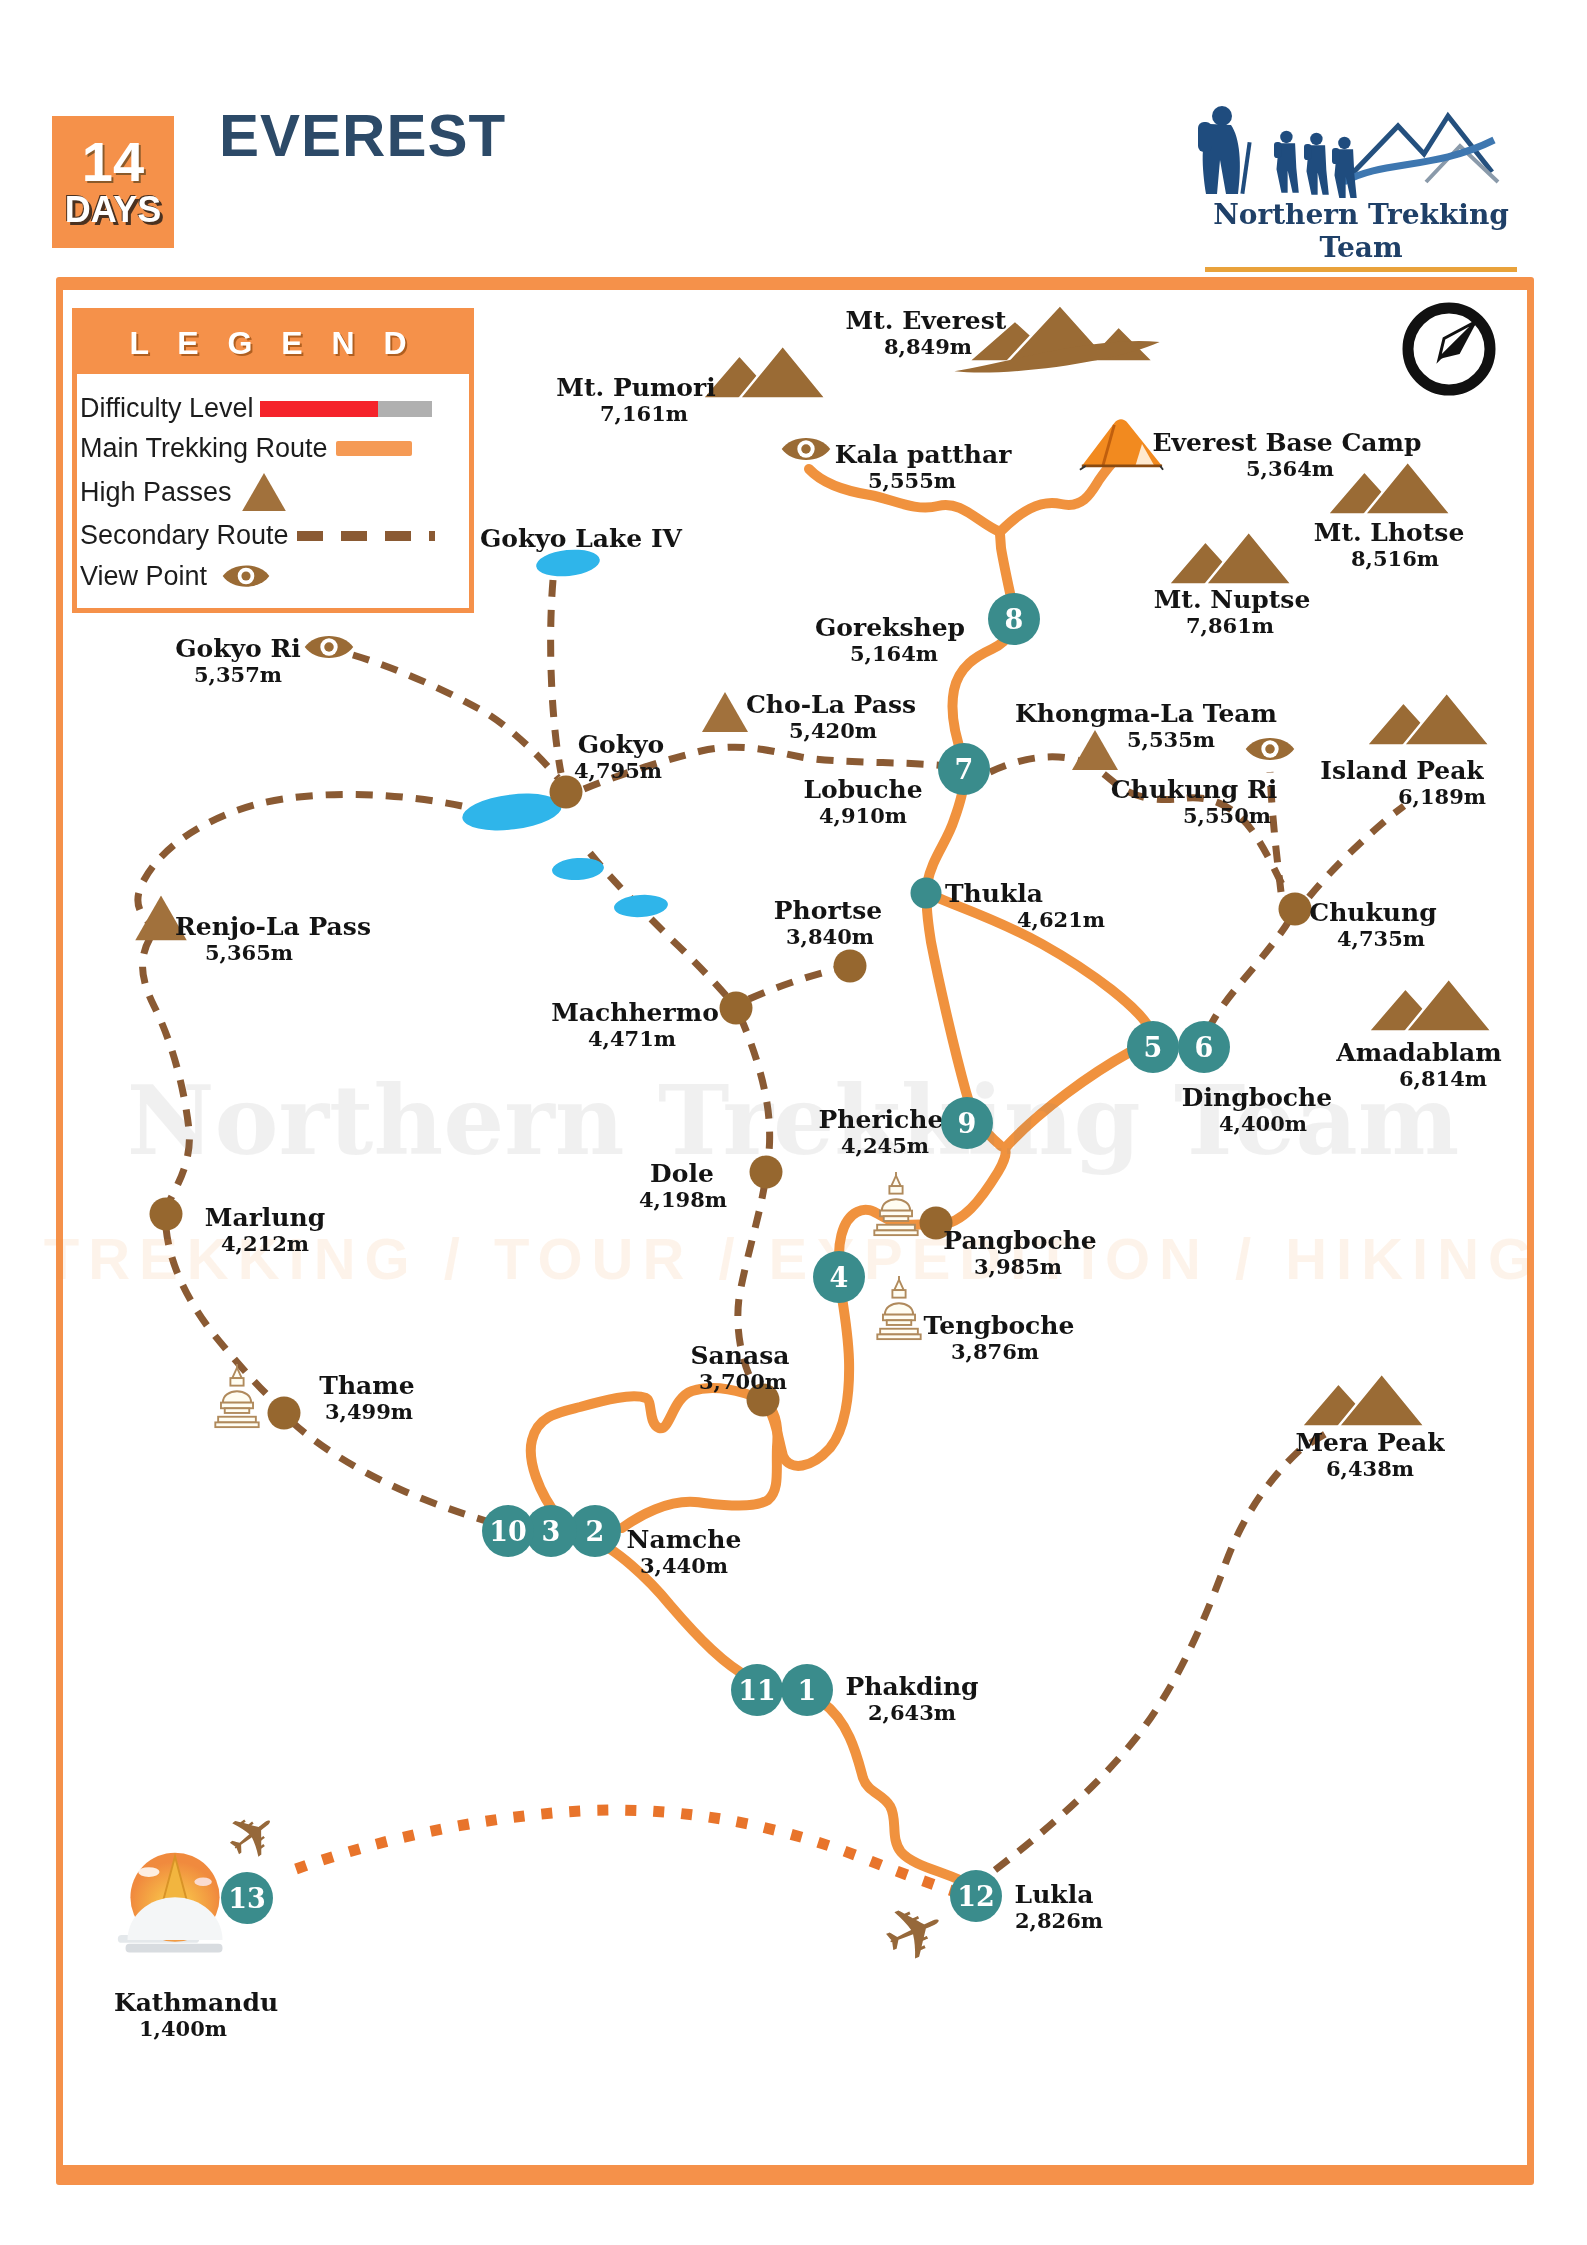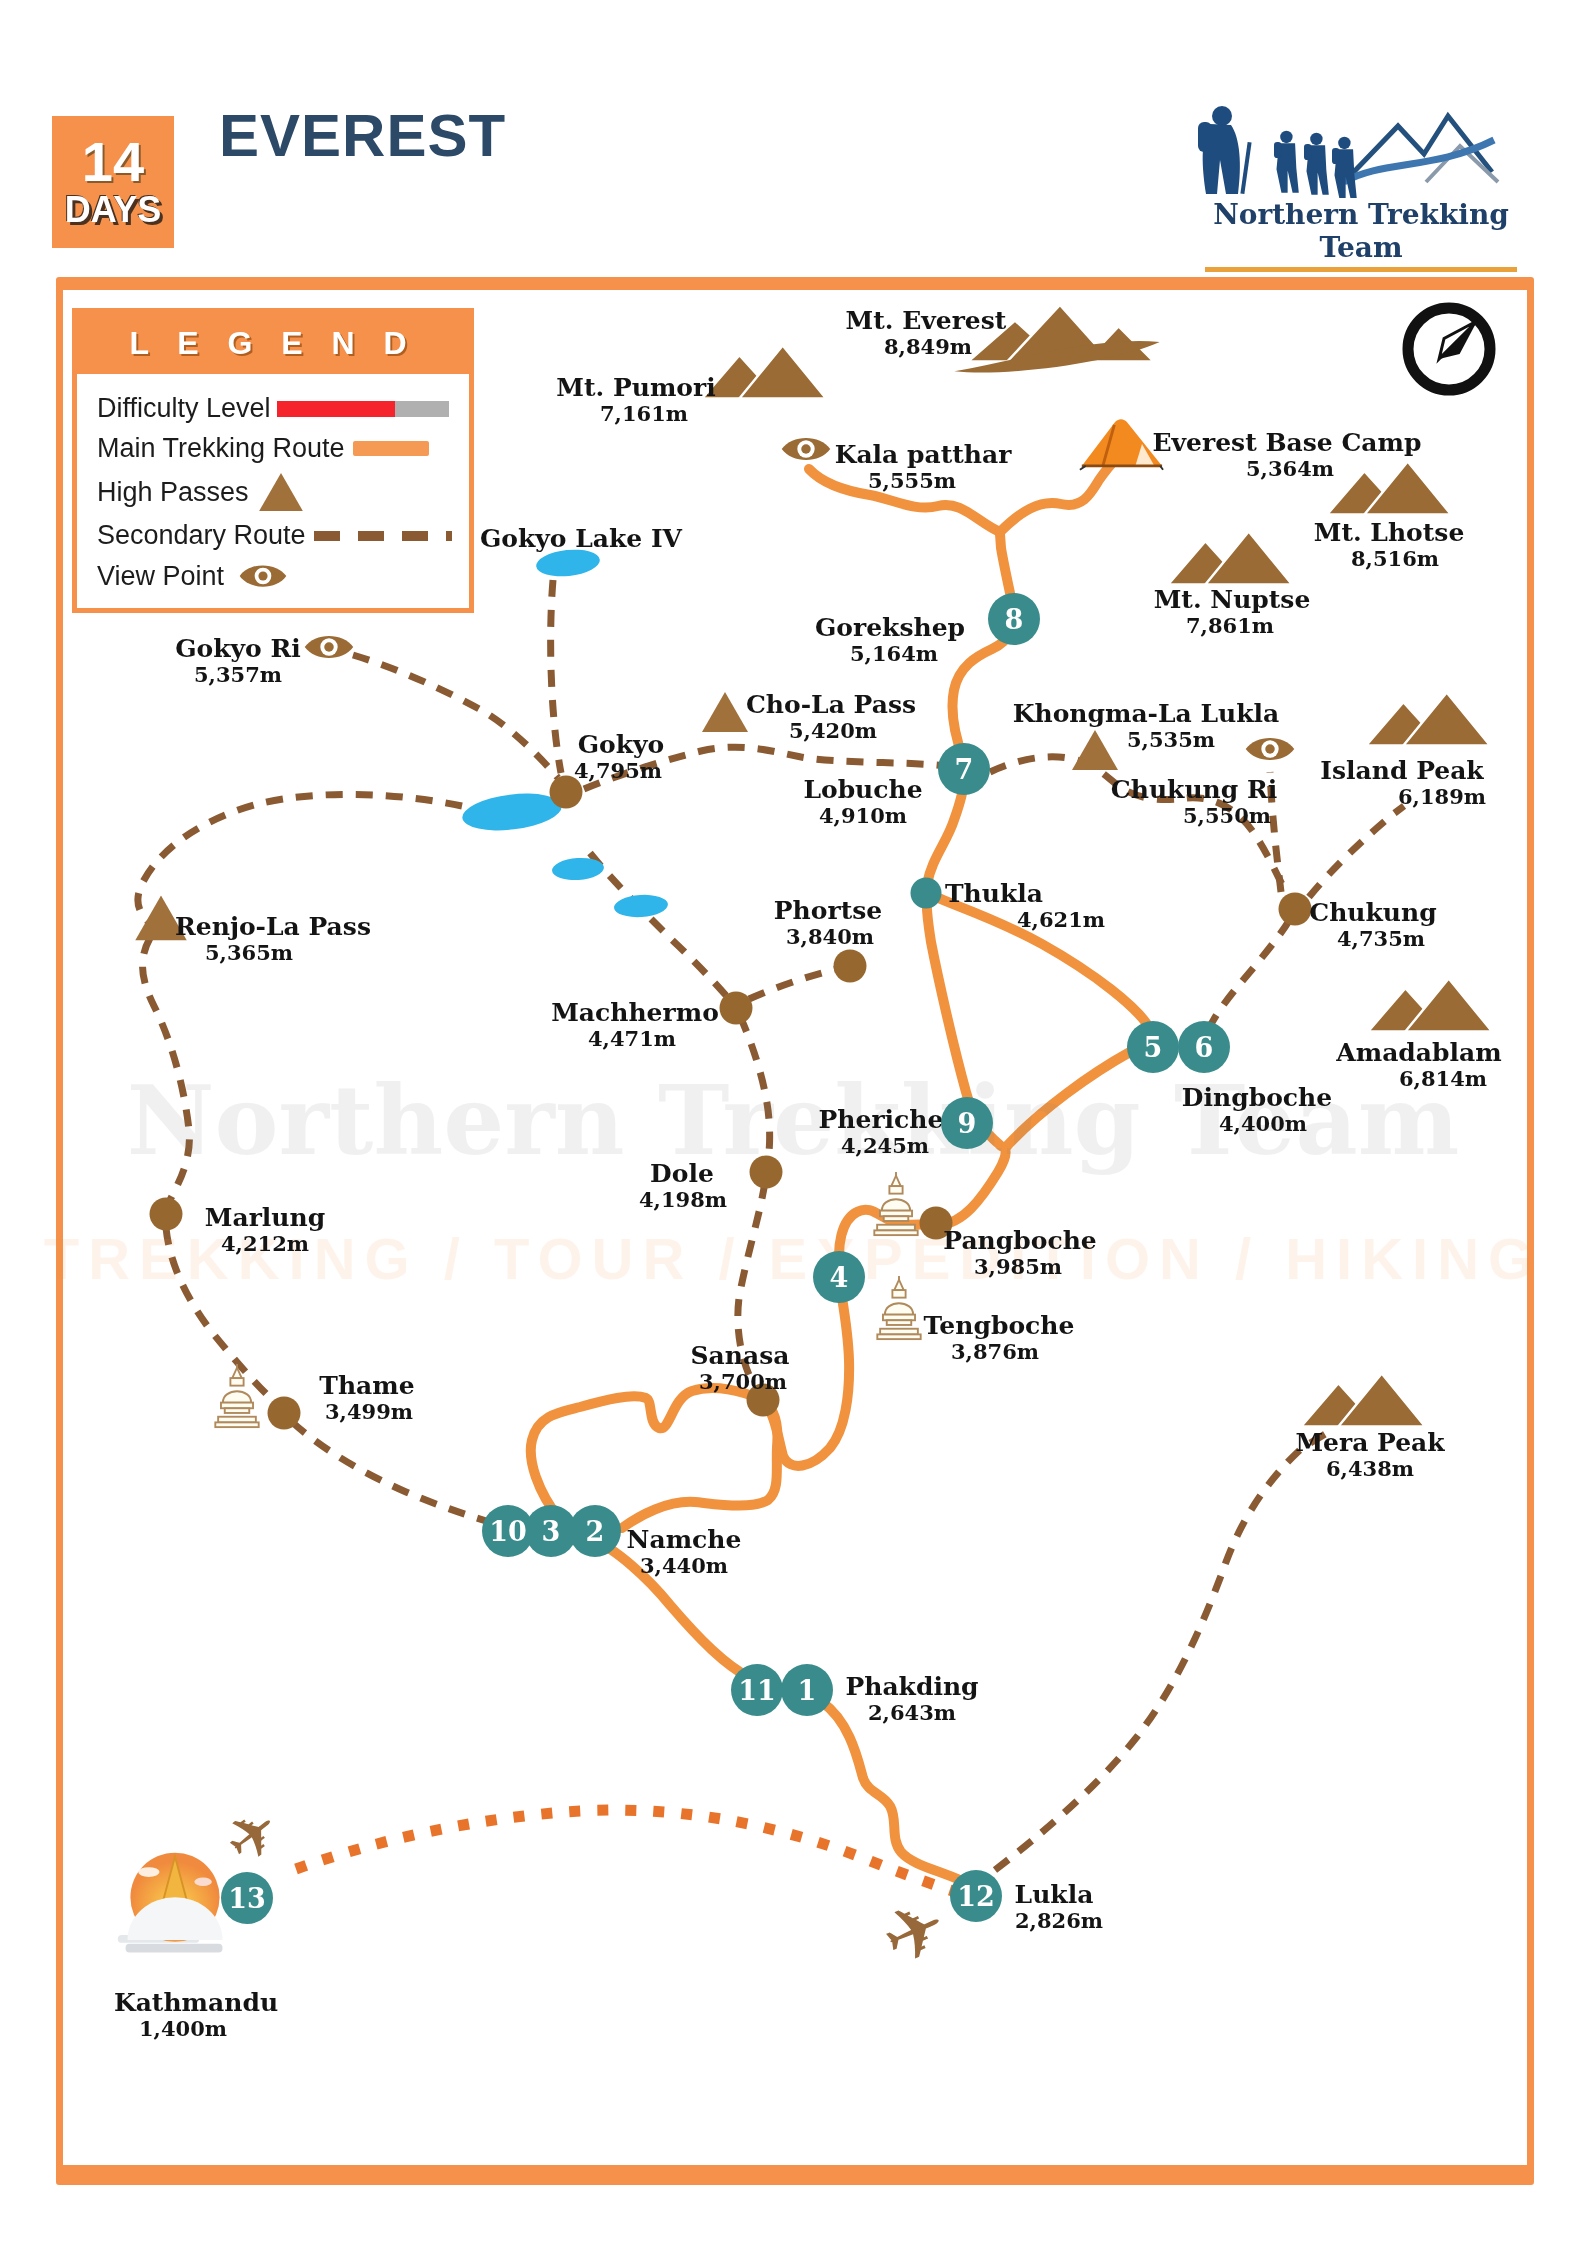--- a/index.html
+++ b/index.html
@@ -25,21 +25,21 @@
   
   .frame{position:absolute;left:56px;top:277px;width:1478px;height:1908px;box-sizing:border-box;
     border:7px solid #F5914A;border-top-width:13px;border-bottom-width:20px;border-radius:3px;}
   .routes{position:absolute;left:0;top:0;width:1587px;height:2245px;pointer-events:none;}
   
   .legend{position:absolute;left:72px;top:308px;width:402px;background:#fff;
     border:5px solid #F5914A;box-sizing:border-box;z-index:30;}
   .legend .hd{background:#F5914A;color:#fff;text-align:center;
     font:800 32px "Liberation Sans",sans-serif;letter-spacing:10px;padding:12px 0 12px;
     text-shadow:2px 2px 0 #b05f20;}
-  .legend .rows{padding:10px 14px 16px 20px;}
+  .legend .rows{padding:10px 14px 16px 3px;}
   .legend .row{display:flex;align-items:center;margin-top:9px;font:400 27px "Liberation Sans",sans-serif;color:#1c1c1c;}
   .bar-red{width:118px;height:16px;background:var(--red);margin-left:6px;}
   .bar-gray{width:54px;height:16px;background:var(--gray);}
   .bar-orange{width:76px;height:15px;background:#F59A55;margin-left:8px;border-radius:2px;}
   .dash-sample{width:138px;height:10px;margin-left:8px;
     background:repeating-linear-gradient(90deg,var(--dash) 0 26px,transparent 26px 44px);}
   
   .mk,.lbl,.day,.plane,.lakeq{position:absolute;transform:translate(-50%,-50%);}
   .lbl{text-align:center;white-space:nowrap;z-index:20;}
   .lbl .nm{display:block;font:700 25px "DejaVu Serif",serif;color:var(--ink);line-height:1.08;}
@@ -254,21 +254,21 @@
           <polygon points="23,0 46,40 0,40" fill="#A1713C"></polygon>
         </svg></div>
       <div class="lbl" style="left:831px;top:718px">
     <span class="nm">Cho-La Pass</span>
         <span class="alt" style="transform:translateX(2px)">5,420m</span>
       </div>
       <div class="mk" style="left:1095px;top:752px"><svg width="46" height="40" viewBox="0 0 46 40">
           <polygon points="23,0 46,40 0,40" fill="#A1713C"></polygon>
         </svg></div>
       <div class="lbl" style="left:1146px;top:727px">
-    <span class="nm">Khongma-La Lukla</span>
+    <span class="nm">Khongma-La Team</span>
         <span class="alt" style="transform:translateX(25px)">5,535m</span>
       </div>
       <div class="mk" style="left:161px;top:920px"><svg width="52" height="45" viewBox="0 0 46 40">
           <polygon points="23,0 46,40 0,40" fill="#A1713C"></polygon>
         </svg></div>
       <div class="lbl" style="left:273px;top:940px">
     <span class="nm">Renjo-La Pass</span>
         <span class="alt" style="transform:translateX(-24px)">5,365m</span>
       </div>
       <div class="mk" style="left:806px;top:451px"><svg width="52" height="33" viewBox="0 0 60 38">

